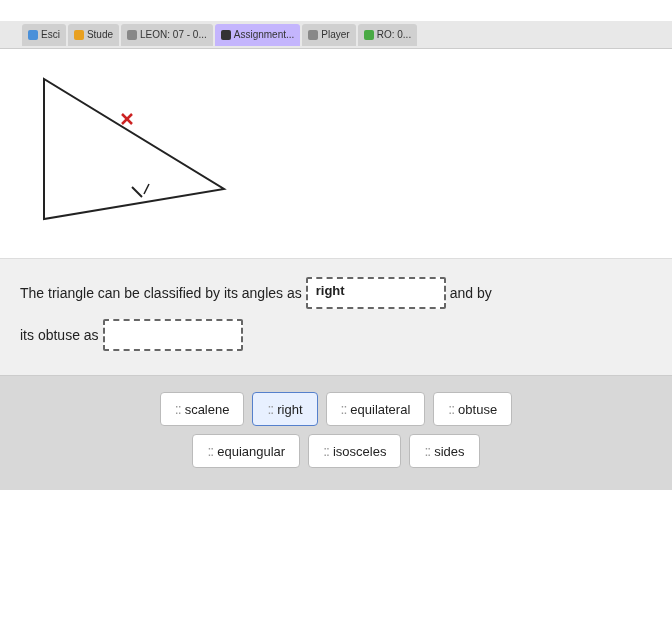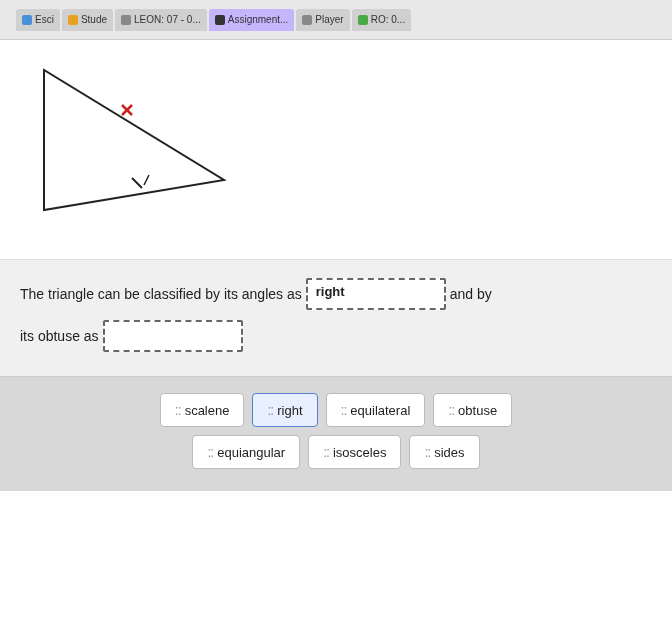--- a/index.html
+++ b/index.html
@@ -9,26 +9,27 @@
       width: 672px;
       min-height: 643px;
       overflow: hidden;
     }
 
     
     .tab-bar {
       display: flex;
       align-items: center;
       background: #e8e8e8;
-      height: 40px;
+      height: 28px;
       font-size: 11px;
-      padding: 0 16px;
+      padding: 0 22px;
       border-bottom: 1px solid #ccc;
       gap: 2px;
       overflow: hidden;
+      margin-top: 21px;
     }
     .tab-item {
       display: flex;
       align-items: center;
       padding: 2px 6px;
       background: #d0d0d0;
       border-radius: 3px 3px 0 0;
       white-space: nowrap;
       font-size: 10px;
       color: #333;
@@ -75,21 +76,20 @@
 
     .triangle-svg {
       display: block;
     }
 
     
     .answer-area {
       background: #f0f0f0;
       padding: 18px 20px 14px 20px;
       border-top: 1px solid #ddd;
-      margin-top: 10px;
     }
 
     .sentence-row {
       font-size: 14px;
       color: #222;
       margin-bottom: 10px;
       display: flex;
       align-items: center;
       flex-wrap: wrap;
       gap: 4px;

